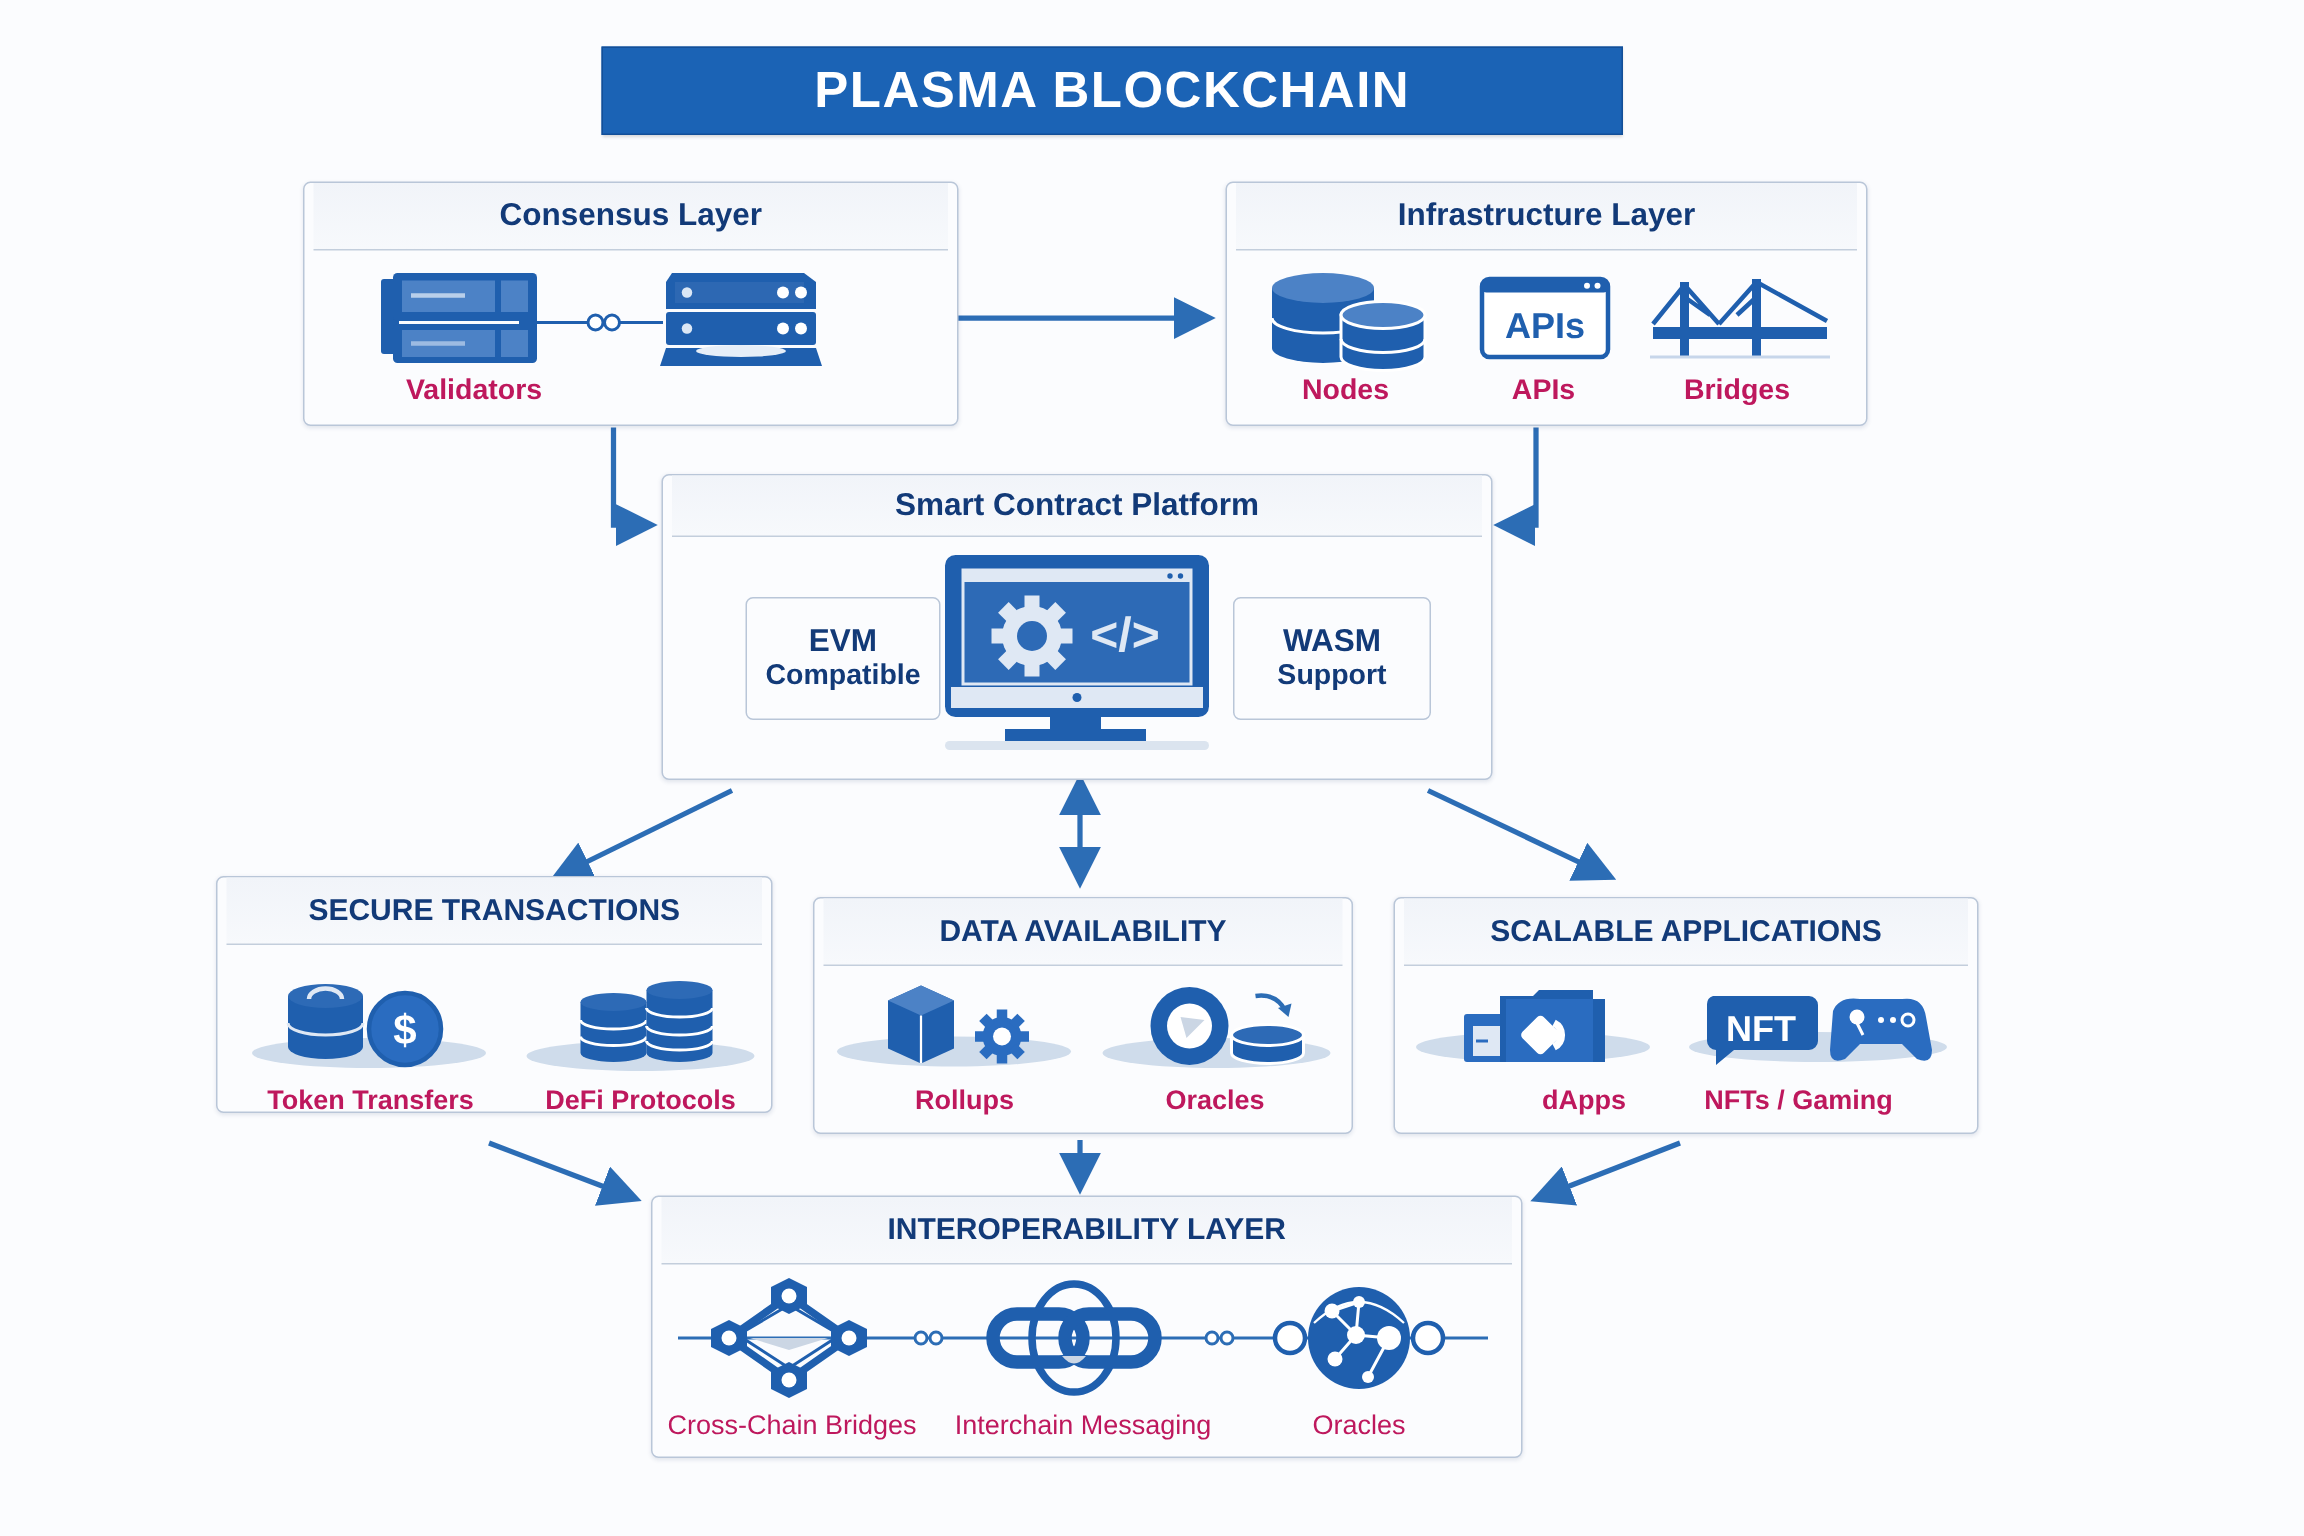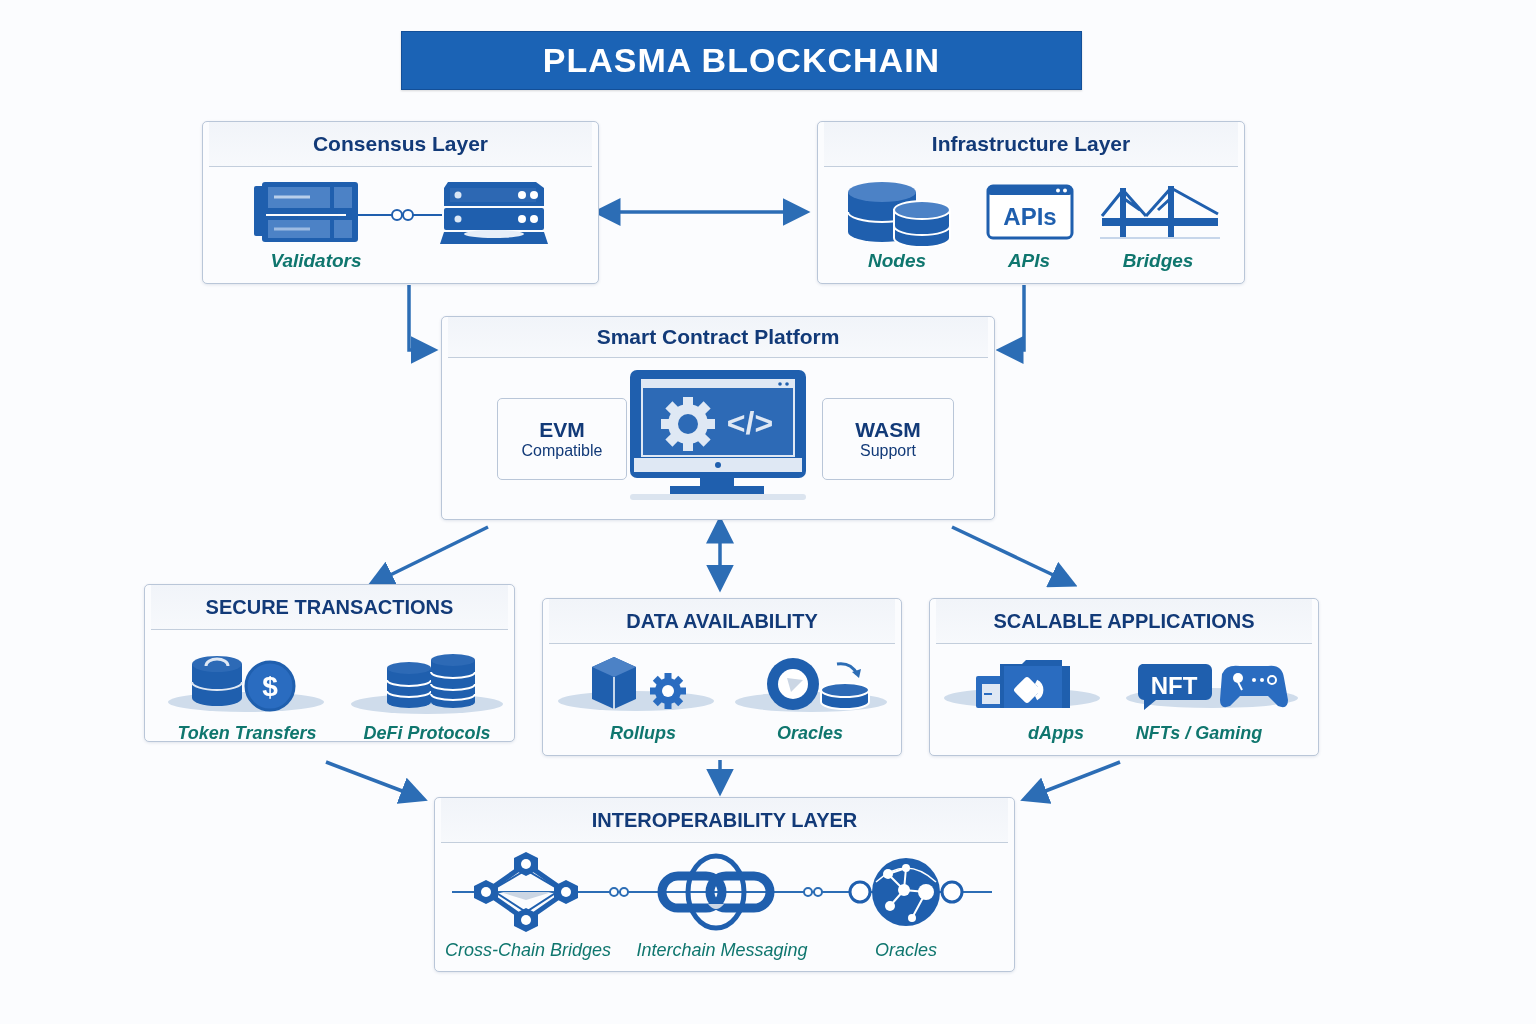--- a/index.html
+++ b/index.html
@@ -24,33 +24,33 @@
   }
   .box-header {
     position:absolute; left:6px; right:6px; top:0; height:44px;
     border-bottom:1.5px solid #c3cedc;
     background:linear-gradient(#f1f4f9,#f7f9fc);
     display:flex; align-items:center; justify-content:center;
     font-weight:bold; font-size:21px; color:#123a78;
   }
   .box-header.caps { font-size:20px; }
   .item-label {
-    position:absolute; font-weight:bold; font-size:19px; color:#0f766e;
-    white-space:nowrap; transform:translateX(-50%);font-style:italic;
+    position:absolute; font-weight:bold; font-size:19px; color:#be185d;
+    white-space:nowrap; transform:translateX(-50%);
   }
   .item-label.thin { font-weight:normal; font-size:18px; }
   .icon { position:absolute; }
   svg.arrows { position:absolute; left:0; top:0; width:1536px; height:1024px; pointer-events:none; }
   .sub-card {
     position:absolute; border:1.5px solid #b9c6d8; border-radius:5px; background:#fbfcfe;
     display:flex; flex-direction:column; align-items:center; justify-content:center;
     color:#123a78;
   }
   .sub-card .l1 { font-size:21px; font-weight:bold; }
-  .sub-card .l2 { font-size:16px; }
+  .sub-card .l2 { font-size:19px;font-weight:bold; }
 </style>
 </head>
 <body>
 
 <div class="title-banner">PLASMA BLOCKCHAIN</div>
 
 <svg class="arrows" viewBox="0 0 1536 1024">
   <defs>
     <marker id="ah" markerWidth="8" markerHeight="8" refX="5" refY="4" orient="auto" markerUnits="strokeWidth">
       <path d="M0,0 L8,4 L0,8 Z" fill="#2c6db5"></path>
@@ -65,21 +65,21 @@
     <polyline points="1024,285 1024,350 1006,350" marker-end="url(#ah)"></polyline>
     <line x1="488" y1="527" x2="376" y2="582" marker-end="url(#ah)"></line>
     <line x1="720" y1="533" x2="720" y2="582" marker-start="url(#ahs)" marker-end="url(#ah)"></line>
     <line x1="952" y1="527" x2="1068" y2="582" marker-end="url(#ah)"></line>
     <line x1="326" y1="762" x2="418" y2="797" marker-end="url(#ah)"></line>
     <line x1="720" y1="760" x2="720" y2="786" marker-end="url(#ah)"></line>
     <line x1="1120" y1="762" x2="1030" y2="797" marker-end="url(#ah)"></line>
   </g>
 </svg>
 
-<div class="box" style="left:202px;top:121px;width:395px;height:161px;">
+<div class="box" style="left:202px;top:121px;width:395px;height:161px;padding-left:40px;">
   <div class="box-header">Consensus Layer</div>
 </div>
 <svg class="icon" style="left:252px;top:178px;" width="300" height="72" viewBox="0 0 300 72">
   <rect x="2" y="8" width="12" height="50" rx="2" fill="#1f5fae"></rect>
   <rect x="94" y="8" width="12" height="50" rx="2" fill="#1f5fae"></rect>
   <rect x="10" y="4" width="96" height="32" rx="3" fill="#1f5fae"></rect>
   <rect x="16" y="9" width="62" height="21" fill="#4c82c6"></rect>
   <rect x="82" y="9" width="18" height="21" fill="#4c82c6"></rect>
   <line x1="22" y1="19" x2="58" y2="19" stroke="#b9cfea" stroke-width="3"></line>
   <rect x="10" y="38" width="96" height="26" rx="3" fill="#1f5fae"></rect>

